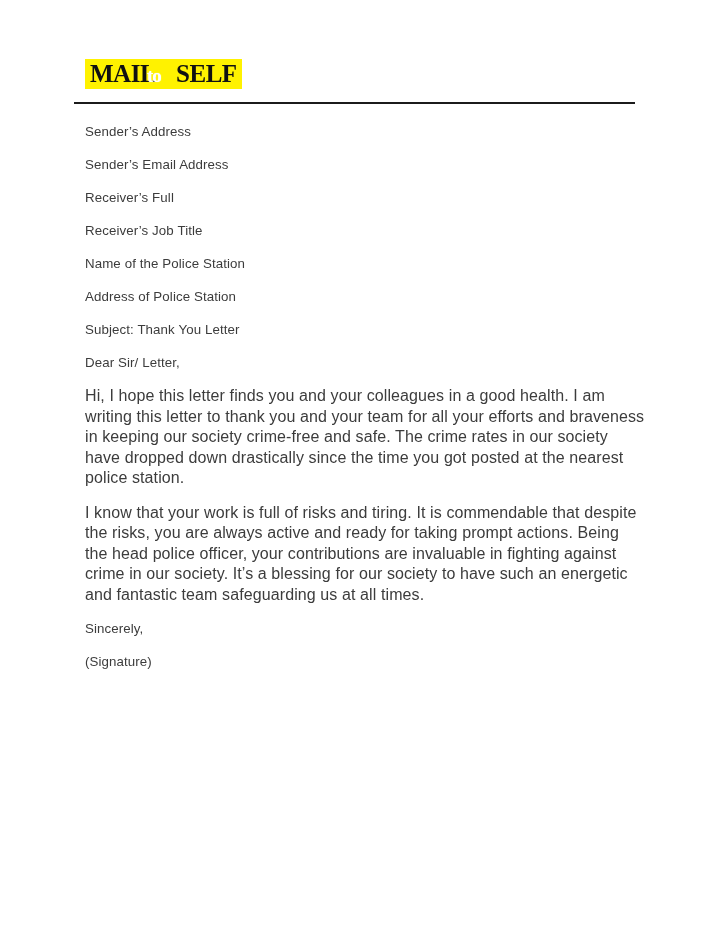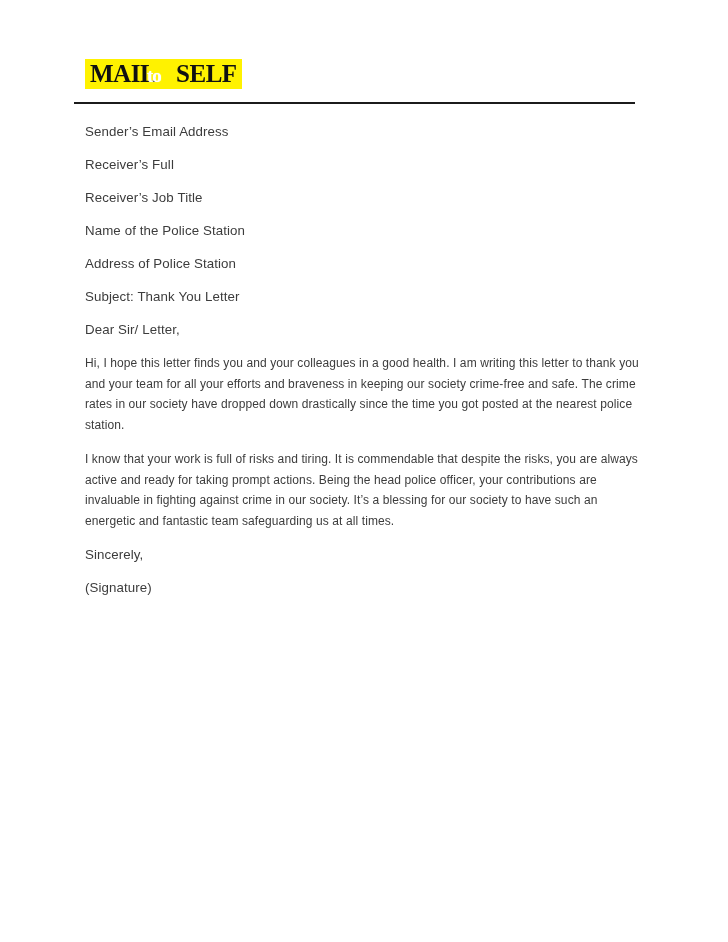--- a/index.html
+++ b/index.html
@@ -75,21 +75,21 @@
     width: 560px;
   }
   .line {
     font-size: 13.3px;
     line-height: 20px;
     color: #3c3c3c;
     margin: 0 0 13px 0;
     letter-spacing: 0.1px;
   }
   .para {
-    font-size: 12px;
+    font-size: 16px;
     line-height: 20.5px;
     color: #3c3c3c;
     margin: 0 0 14px 0;
     letter-spacing: 0.1px;
     text-align: left;
   }
   .para-first { margin-top: 6px; }
 
   
   .corner-wedge {
@@ -110,20 +110,21 @@
     <span class="logo">
       <span class="logo-word">MAIL</span><span class="logo-gap"></span><span class="logo-word">SELF</span>
       <span class="logo-mid">to</span>
     </span>
   </div>
 
   <div class="divider"></div>
 
   <div class="letter">
 
+    <p class="line">Sender’s Address</p>
     <p class="line">Sender’s Email Address</p>
     <p class="line">Receiver’s Full</p>
     <p class="line">Receiver’s Job Title</p>
     <p class="line">Name of the Police Station</p>
     <p class="line">Address of Police Station</p>
     <p class="line">Subject: Thank You Letter</p>
     <p class="line">Dear Sir/ Letter,</p>
 
     <p class="para para-first">Hi, I hope this letter finds you and your colleagues in a good health. I am writing this letter to thank you and your team for all your efforts and braveness in keeping our society crime-free and safe. The crime rates in our society have dropped down drastically since the time you got posted at the nearest police station.</p>
     <p class="para">I know that your work is full of risks and tiring. It is commendable that despite the risks, you are always active and ready for taking prompt actions. Being the head police officer, your contributions are invaluable in fighting against crime in our society. It’s a blessing for our society to have such an energetic and fantastic team safeguarding us at all times.</p>

